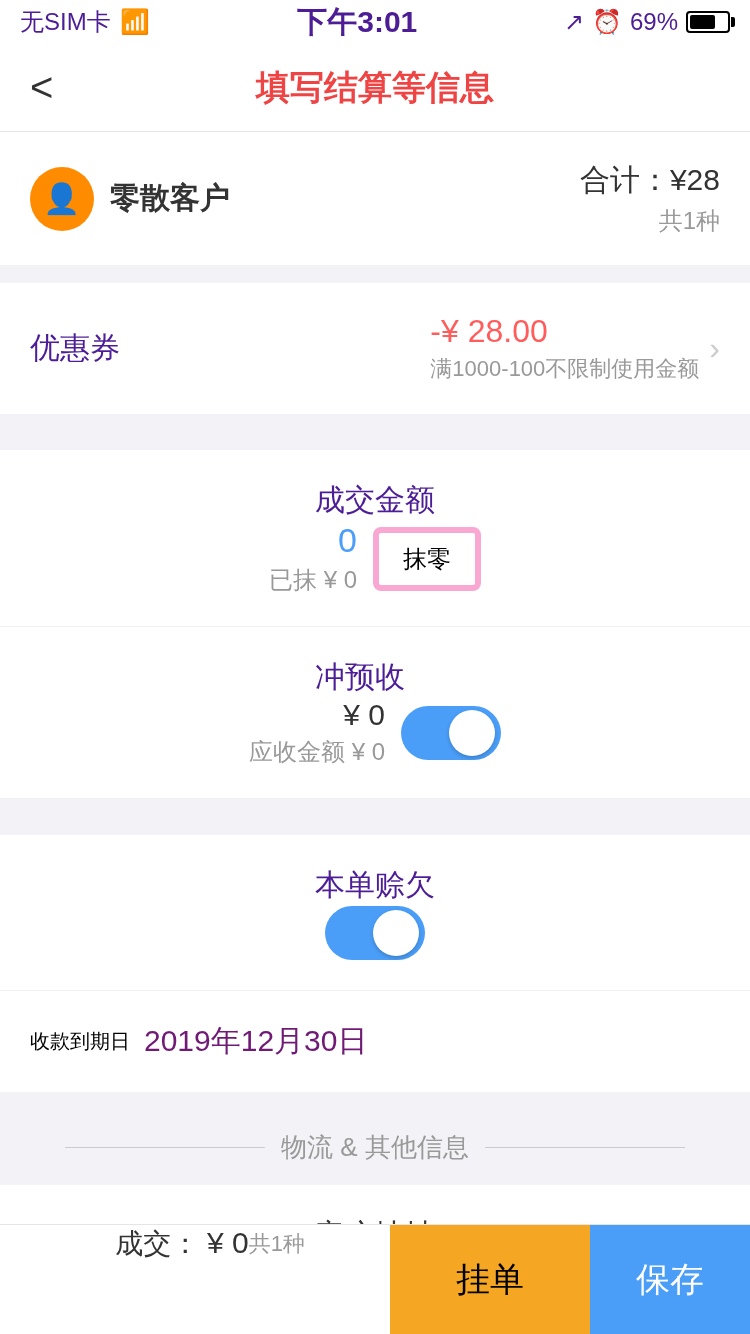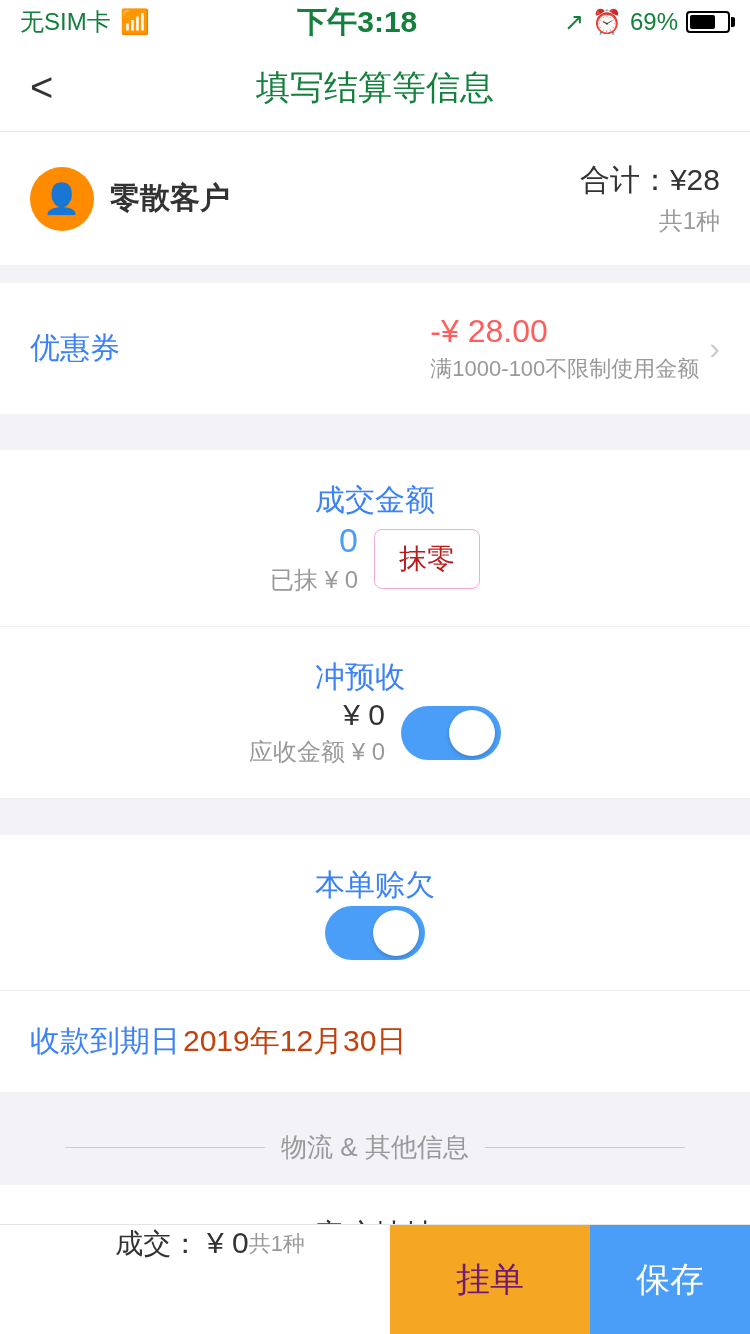--- a/index.html
+++ b/index.html
@@ -16,21 +16,21 @@
     
     .status-bar {
       width: 750px;
       height: 44px;
       background: #fff;
       display: flex;
       align-items: center;
       justify-content: space-between;
       padding: 0 20px;
       font-size: 24px;
-      color: #15803d;
+      color: #4c1d95;
     }
     .status-left { display: flex; align-items: center; gap: 10px; }
     .status-center { font-size: 30px; font-weight: 600; }
     .status-right { display: flex; align-items: center; gap: 8px; font-size: 24px; }
     .battery {
       width: 44px; height: 22px; border: 2px solid #000; border-radius: 4px;
       position: relative; display: inline-flex; align-items: center; padding: 2px;
     }
     .battery::after {
       content: ''; position: absolute; right: -7px; top: 50%; transform: translateY(-50%);
@@ -53,22 +53,22 @@
     }
     .nav-back {
       position: absolute;
       left: 30px;
       font-size: 40px;
       color: #333;
       cursor: pointer;
     }
     .nav-title {
       font-size: 34px;
-      font-weight: 400;
-      color: #15803d;
+      font-weight: 700;
+      color: #ef4444;
     }
 
     
     .content {
       width: 750px;
       background: #f2f2f7;
       padding-bottom: 120px;
     }
 
     
@@ -124,21 +124,21 @@
       padding: 30px;
       display: flex;
       align-items: center;
       justify-content: space-between;
       border-bottom: 1px solid #f0f0f0;
       min-height: 90px;
       flex-direction: column;
     }
     .field-label {
       font-size: 30px;
-      color: #3b82f6;
+      color: #4c1d95;
       min-width: 120px;
     }
     .field-right {
       display: flex;
       align-items: center;
       gap: 16px;
       flex: 1;
       justify-content: flex-end;
     }
     .field-value-blue {
@@ -148,25 +148,25 @@
     }
     .field-value-black {
       font-size: 30px;
       color: #333;
     }
     .sub-text {
       font-size: 24px;
       color: #999;
     }
     .btn-round {
-      border: 1px solid #f9a8d4;
+      border: 6px solid #f9a8d4;
       border-radius: 8px;
       padding: 10px 24px;
-      font-size: 28px;
-      color: #b91c1c;
+      font-size: 24px;
+      color: #000000;
       background: #fff;
       cursor: pointer;
     }
     .field-right-col {
       display: flex;
       flex-direction: column;
       align-items: flex-end;
       gap: 4px;
     }
 
@@ -298,21 +298,21 @@
       font-weight: 500;
     }
     .bottom-count {
       font-size: 22px;
       color: #999;
       margin-top: 4px;
     }
     .btn-pending {
       width: 200px;
       background: #f5a623;
-      color: #701a75;
+      color: #000000;
       font-size: 34px;
       font-weight: 500;
       display: flex;
       align-items: center;
       justify-content: center;
       cursor: pointer;
     }
     .btn-save {
       width: 160px;
       background: #4a9ef8;
@@ -327,38 +327,38 @@
 
     
     .duedate-row {
       background: #fff;
       padding: 30px;
       display: flex;
       align-items: center;
       min-height: 90px;
     }
     .duedate-label {
-      font-size: 30px;
-      color: #3b82f6;
+      font-size: 20px;
+      color: #000000;
     }
     .duedate-value {
       font-size: 30px;
-      color: #c2410c;
-      margin-left: 3px;
+      color: #701a75;
+      margin-left: 14px;
     }
   </style>
 </head>
 <body>
 
 <div class="status-bar">
   <div class="status-left">
     <span>无SIM卡</span>
     <span>📶</span>
   </div>
-  <div class="status-center">下午3:18</div>
+  <div class="status-center">下午3:01</div>
   <div class="status-right">
     <span>↗</span>
     <span>⏰</span>
     <span>69%</span>
     <div class="battery">
       <div class="battery-fill"></div>
     </div>
   </div>
 </div>
 

